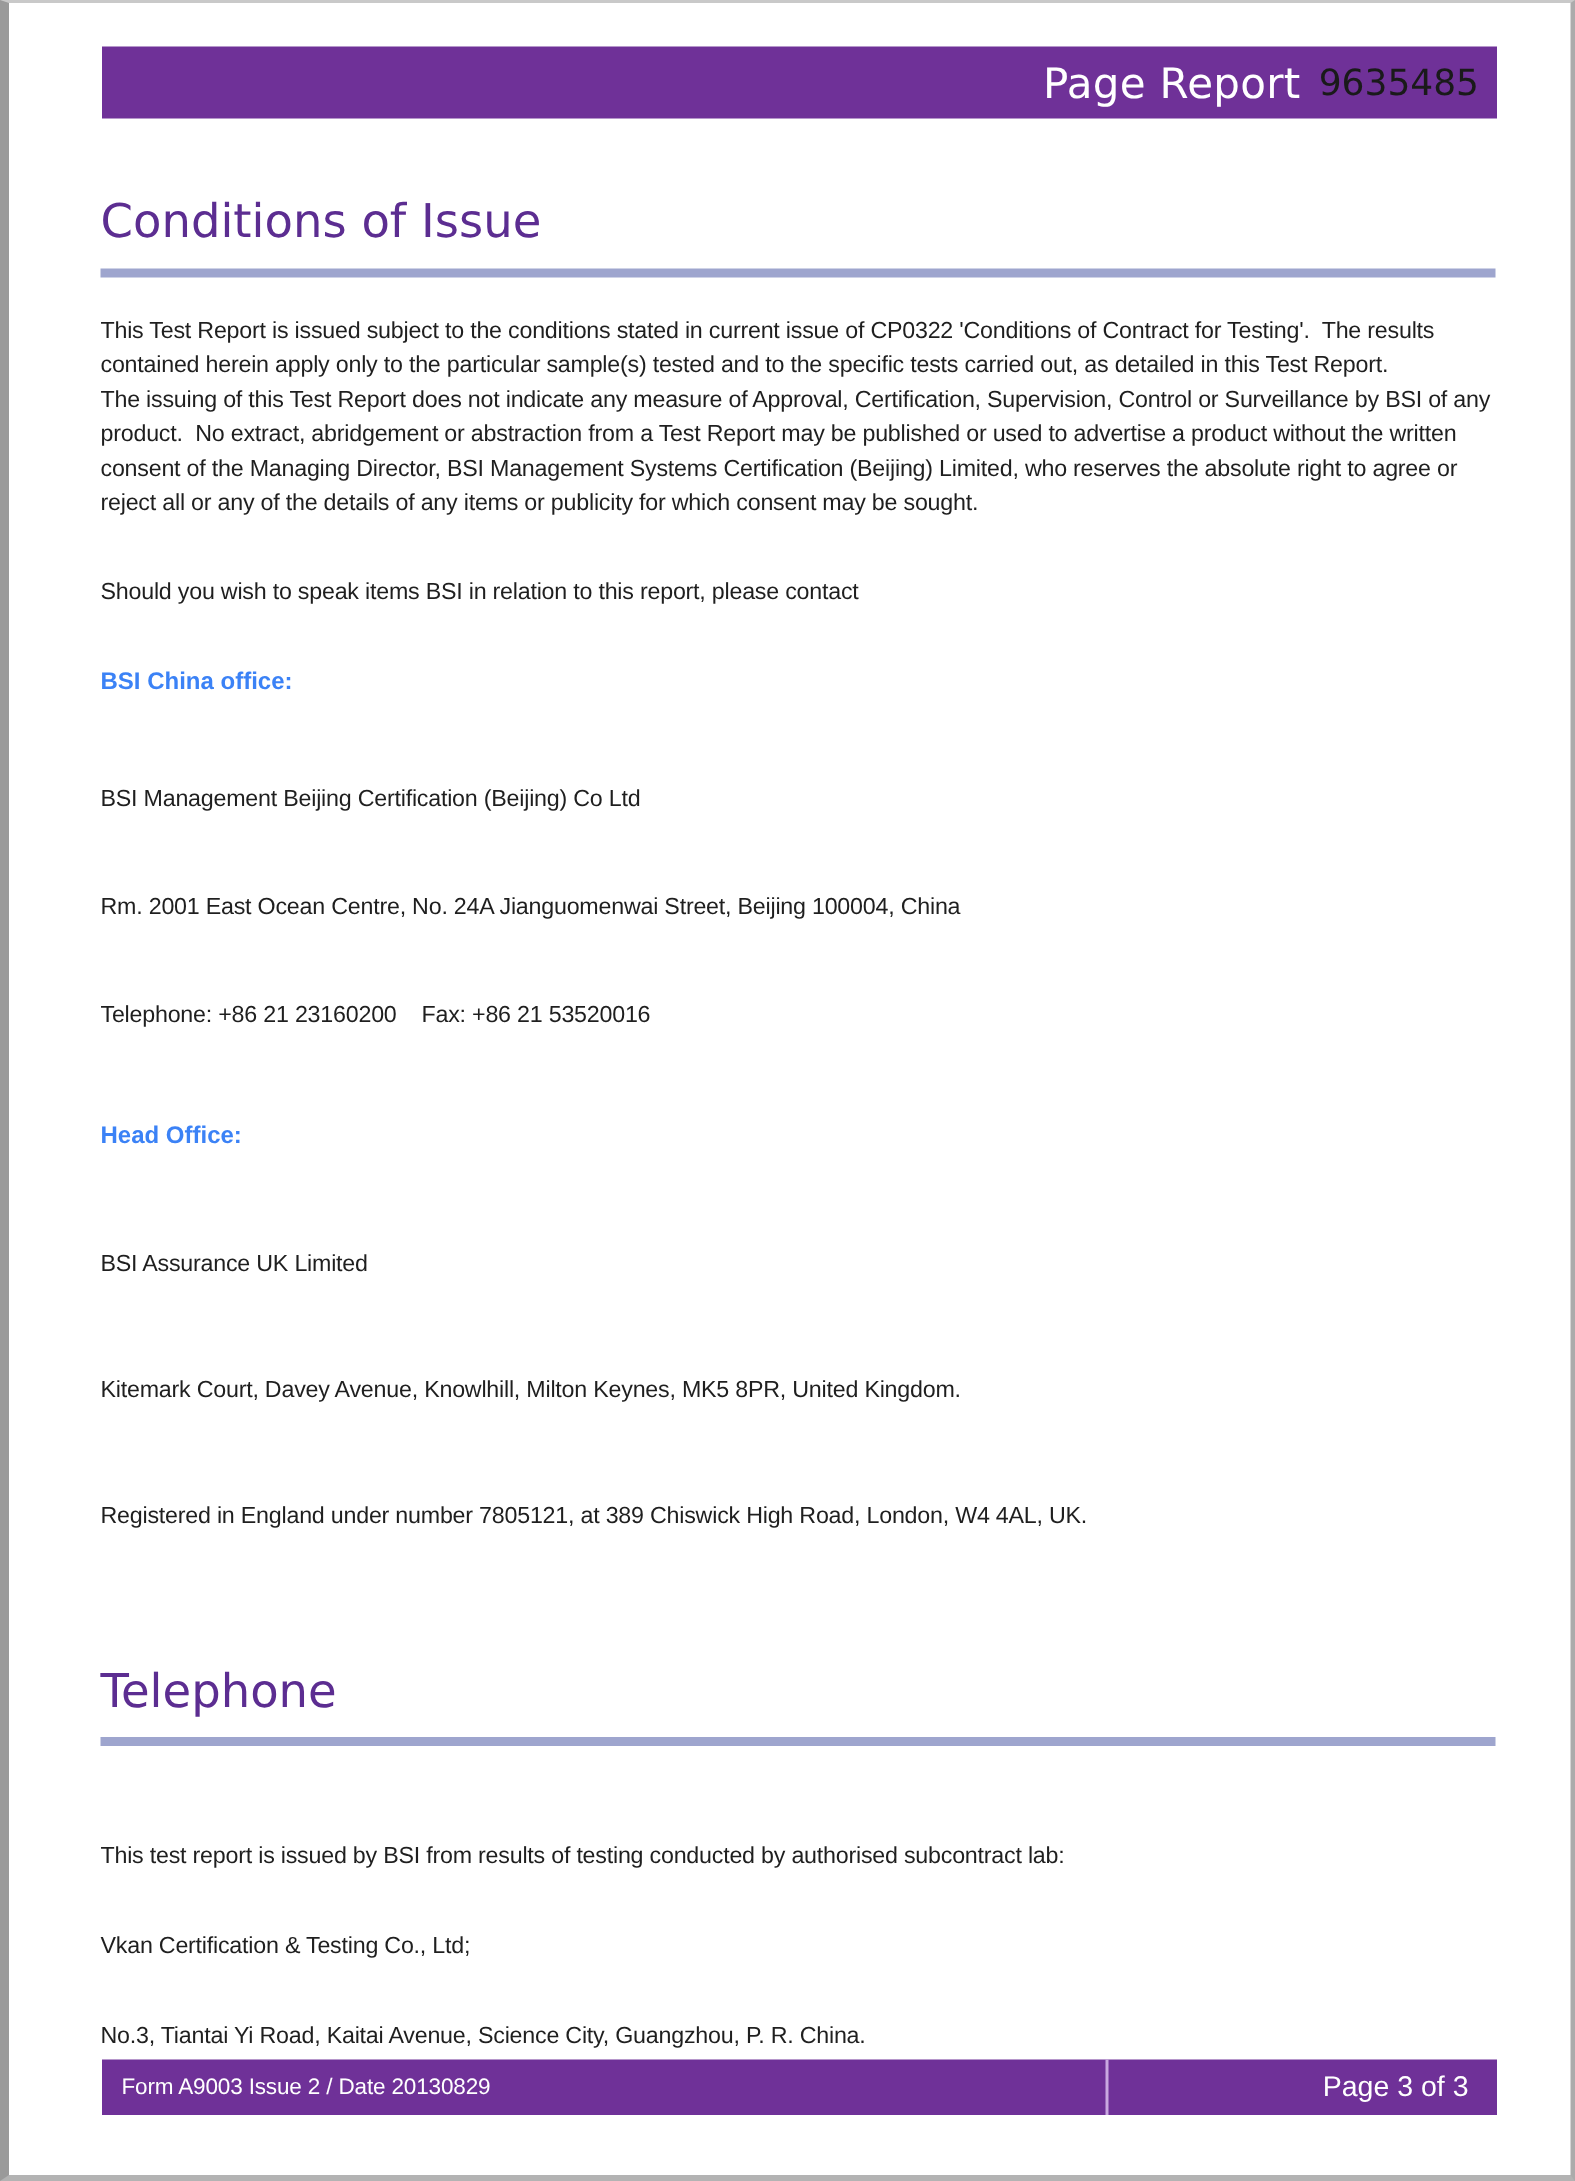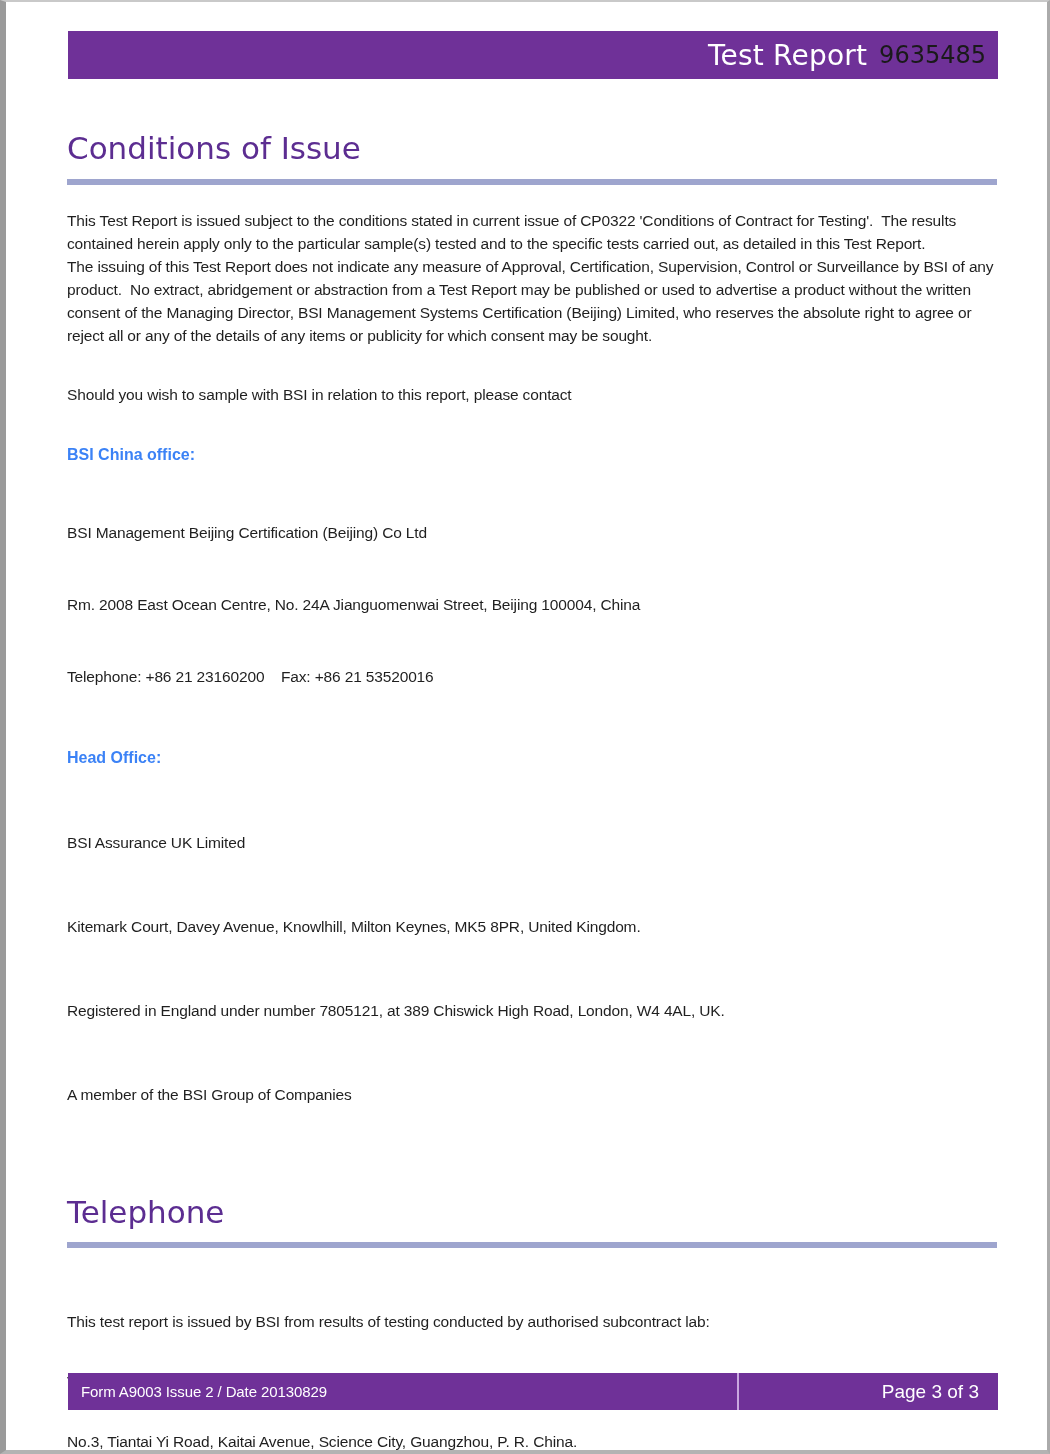--- a/index.html
+++ b/index.html
@@ -118,47 +118,46 @@
     color: #ffffff;
     font-size: 19px;
   }
 </style>
 </head>
 <body>
 
 <div class="page">
 
   <header class="topbar">
-    <span class="topbar-title">Test Report</span>
+    <span class="topbar-title">Page Report</span>
     <span class="topbar-number">9635485</span>
   </header>
 
   <main class="content">
 
     <h1 class="section-heading h-conditions">Conditions of Issue</h1>
     <div class="rule"></div>
 
     <p class="body-text para para-first">This Test Report is issued subject to the conditions stated in current issue of CP0322 'Conditions of Contract for Testing'.  The results contained herein apply only to the particular sample(s) tested and to the specific tests carried out, as detailed in this Test Report.</p>
     <p class="body-text para">The issuing of this Test Report does not indicate any measure of Approval, Certification, Supervision, Control or Surveillance by BSI of any product.  No extract, abridgement or abstraction from a Test Report may be published or used to advertise a product without the written consent of the Managing Director, BSI Management Systems Certification (Beijing) Limited, who reserves the absolute right to agree or reject all or any of the details of any items or publicity for which consent may be sought.</p>
 
-    <p class="body-text contact-intro para">Should you wish to sample with BSI in relation to this report, please contact</p>
+    <p class="body-text contact-intro para">Should you wish to speak items BSI in relation to this report, please contact</p>
 
     <div class="office-label china-label">BSI China office:</div>
     <div class="body-text china-lines">
       <div>BSI Management Beijing Certification (Beijing) Co Ltd</div>
-      <div>Rm. 2008 East Ocean Centre, No. 24A Jianguomenwai Street, Beijing 100004, China</div>
+      <div>Rm. 2001 East Ocean Centre, No. 24A Jianguomenwai Street, Beijing 100004, China</div>
       <div>Telephone: +86 21 23160200    Fax: +86 21 53520016</div>
     </div>
 
     <div class="office-label head-label">Head Office:</div>
     <div class="body-text head-lines">
       <div>BSI Assurance UK Limited</div>
       <div>Kitemark Court, Davey Avenue, Knowlhill, Milton Keynes, MK5 8PR, United Kingdom.</div>
       <div>Registered in England under number 7805121, at 389 Chiswick High Road, London, W4 4AL, UK.</div>
-      <div>A member of the BSI Group of Companies</div>
     </div>
 
     <h1 class="section-heading h-appendices">Telephone</h1>
     <div class="rule"></div>
 
     <div class="body-text appendix-lines">
       <div>This test report is issued by BSI from results of testing conducted by authorised subcontract lab:</div>
       <div>Vkan Certification &amp; Testing Co., Ltd;</div>
       <div>No.3, Tiantai Yi Road, Kaitai Avenue, Science City, Guangzhou, P. R. China.</div>
     </div>

